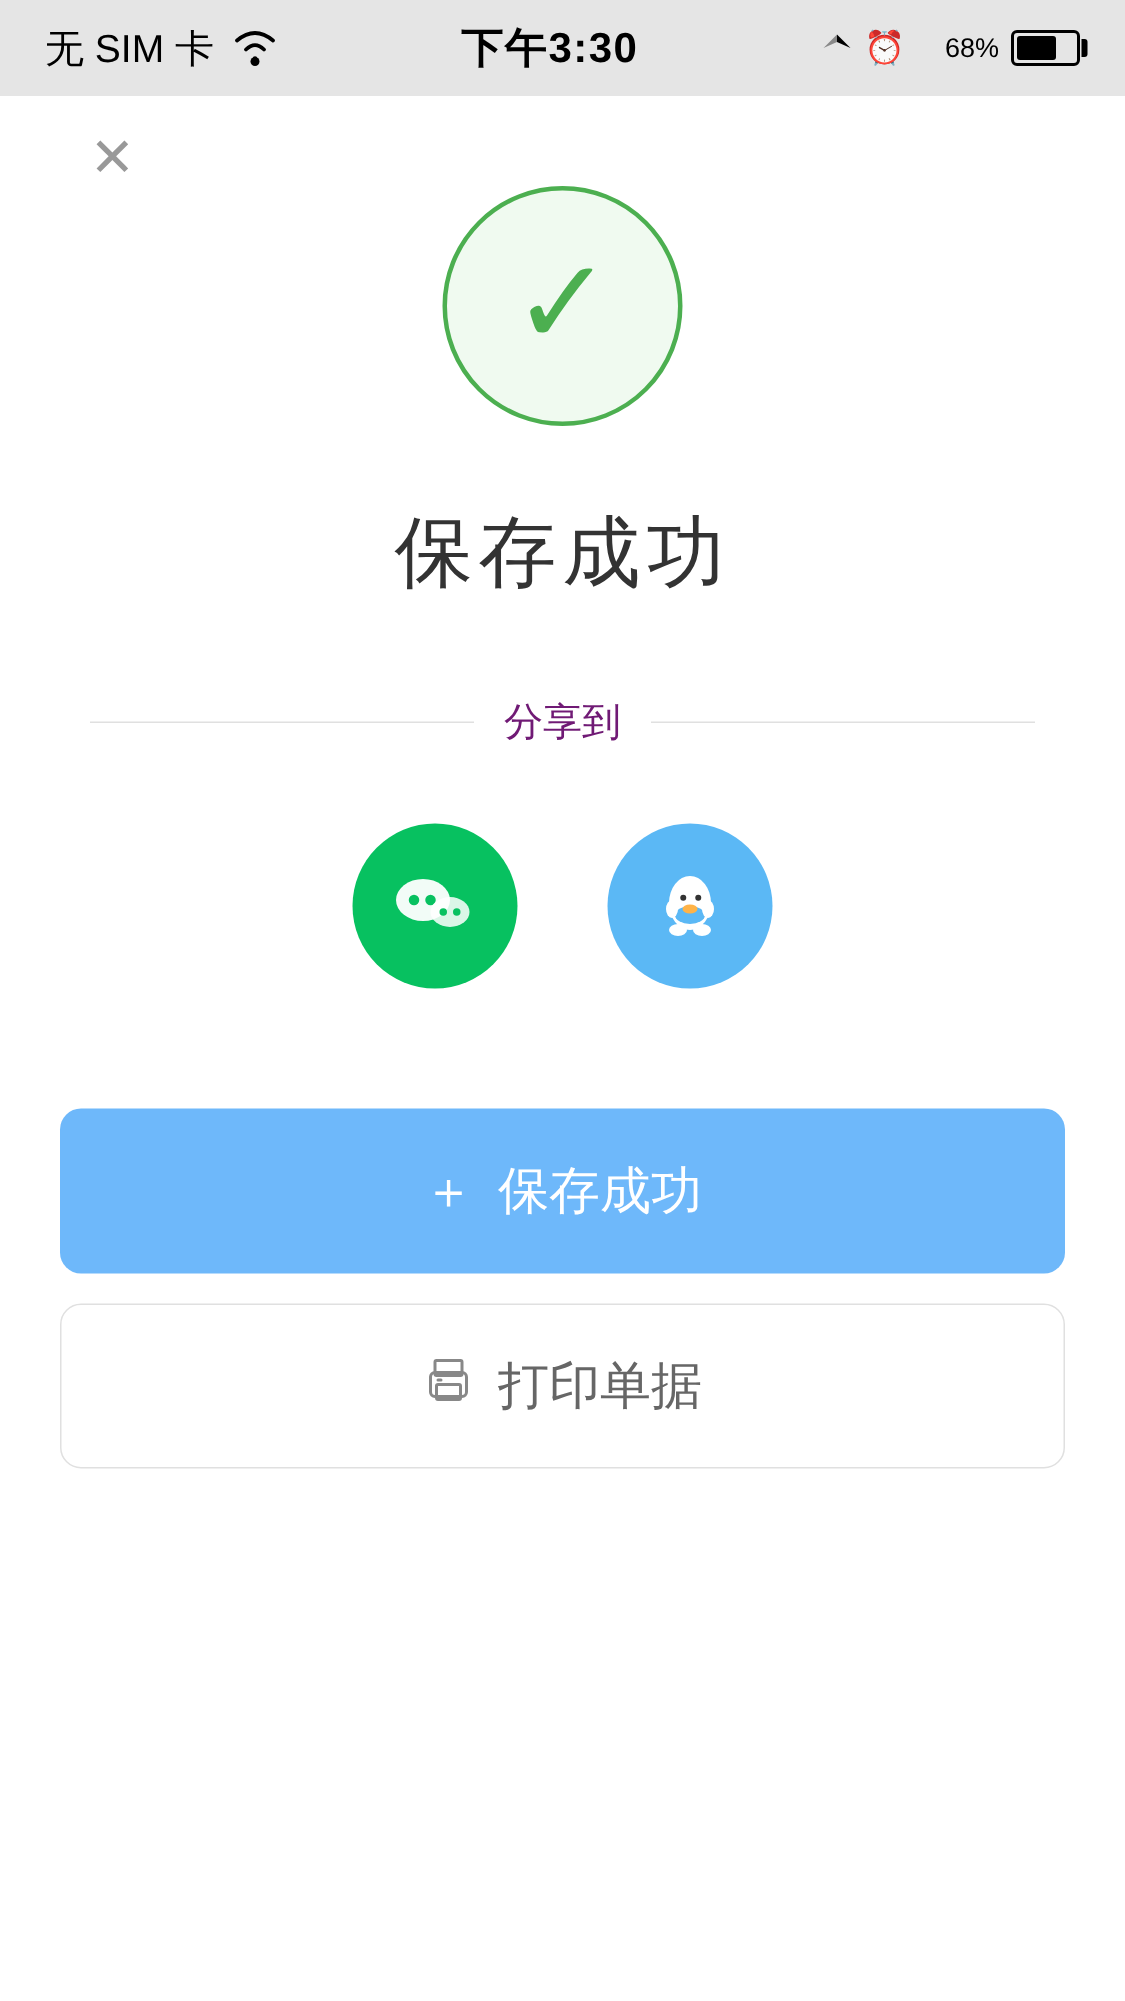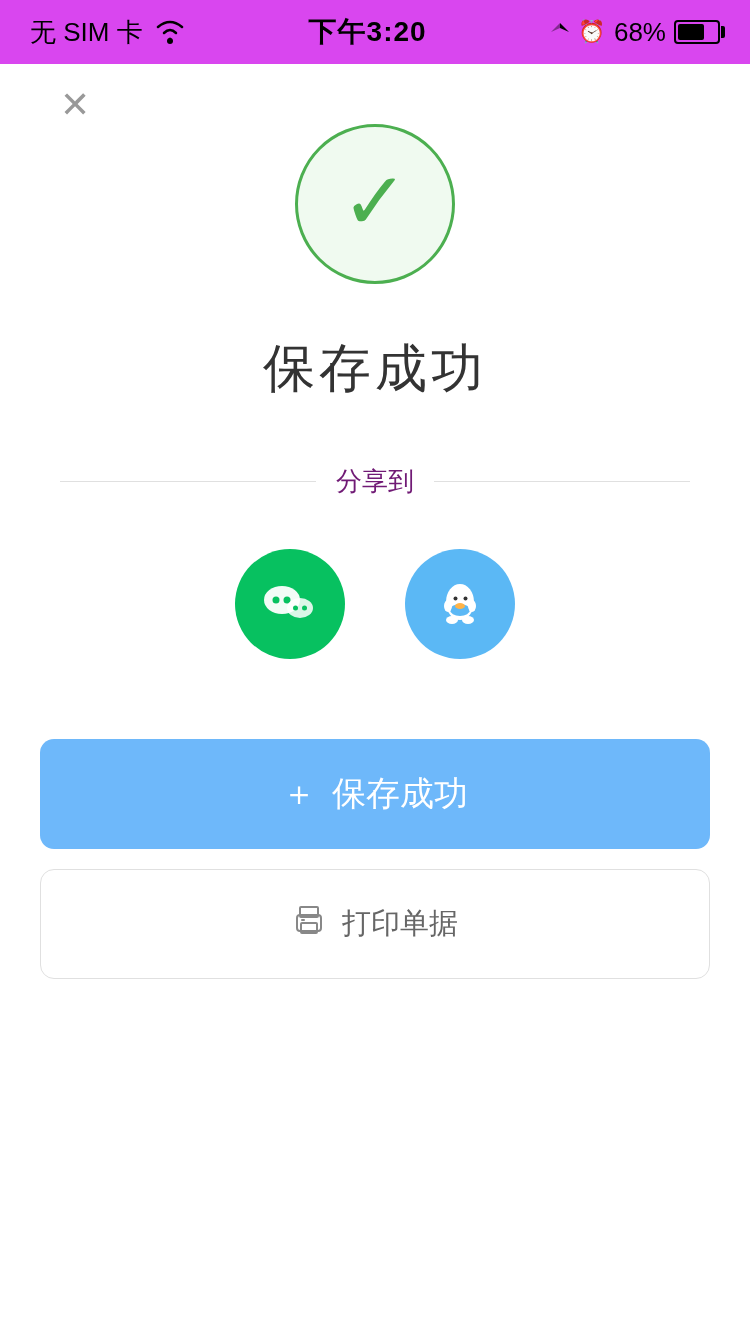--- a/index.html
+++ b/index.html
@@ -15,21 +15,21 @@
     }
 
     
     .status-bar {
       width: 100%;
       height: 64px;
       display: flex;
       align-items: center;
       justify-content: space-between;
       padding: 0 30px;
-      background: #d946ef;
+      background: #e5e5e5;
     }
 
     .status-left {
       display: flex;
       align-items: center;
       gap: 10px;
       font-size: 26px;
       color: #000;
       font-weight: 500;
     }
@@ -211,21 +211,21 @@
       width: 100%;
       height: 110px;
       background: #ffffff;
       border: 1px solid #e0e0e0;
       border-radius: 14px;
       display: flex;
       align-items: center;
       justify-content: center;
       gap: 16px;
       cursor: pointer;
-      font-size: 29px;
+      font-size: 34px;
       color: #666;
       font-family: inherit;
     }
 
     .btn-icon {
       font-size: 34px;
     }
   </style>
 </head>
 <body>
@@ -233,28 +233,28 @@
 <div class="status-bar">
   <div class="status-left">
     <span>无 SIM 卡</span>
     <svg width="34" height="26" viewBox="0 0 34 26" fill="none">
       <path d="M17 20 L17 20" stroke="#000" stroke-width="3" stroke-linecap="round"></path>
       <path d="M11 14 Q17 8 23 14" stroke="#000" stroke-width="2.5" fill="none" stroke-linecap="round"></path>
       <path d="M5 8 Q17 -2 29 8" stroke="#000" stroke-width="2.5" fill="none" stroke-linecap="round"></path>
       <circle cx="17" cy="22" r="3" fill="#000"></circle>
     </svg>
   </div>
-  <div class="status-center">下午3:20</div>
+  <div class="status-center">下午3:30</div>
   <div class="status-right">
     <svg width="22" height="22" viewBox="0 0 22 22">
       <path d="M11 2 L20 11 L11 7 L11 2Z" fill="#000"></path>
       <path d="M11 2 L2 11 L11 7 L11 2Z" fill="#000" opacity="0.4"></path>
     </svg>
     <span style="font-size:22px;">⏰</span>
-    <span style="font-size:26px;">68%</span>
+    <span style="font-size:18px;margin-left:18px;">68%</span>
     <div class="battery-icon">
       <div class="battery-fill"></div>
     </div>
   </div>
 </div>
 
 <div class="close-btn">
   <span class="close-x">✕</span>
 </div>
 

